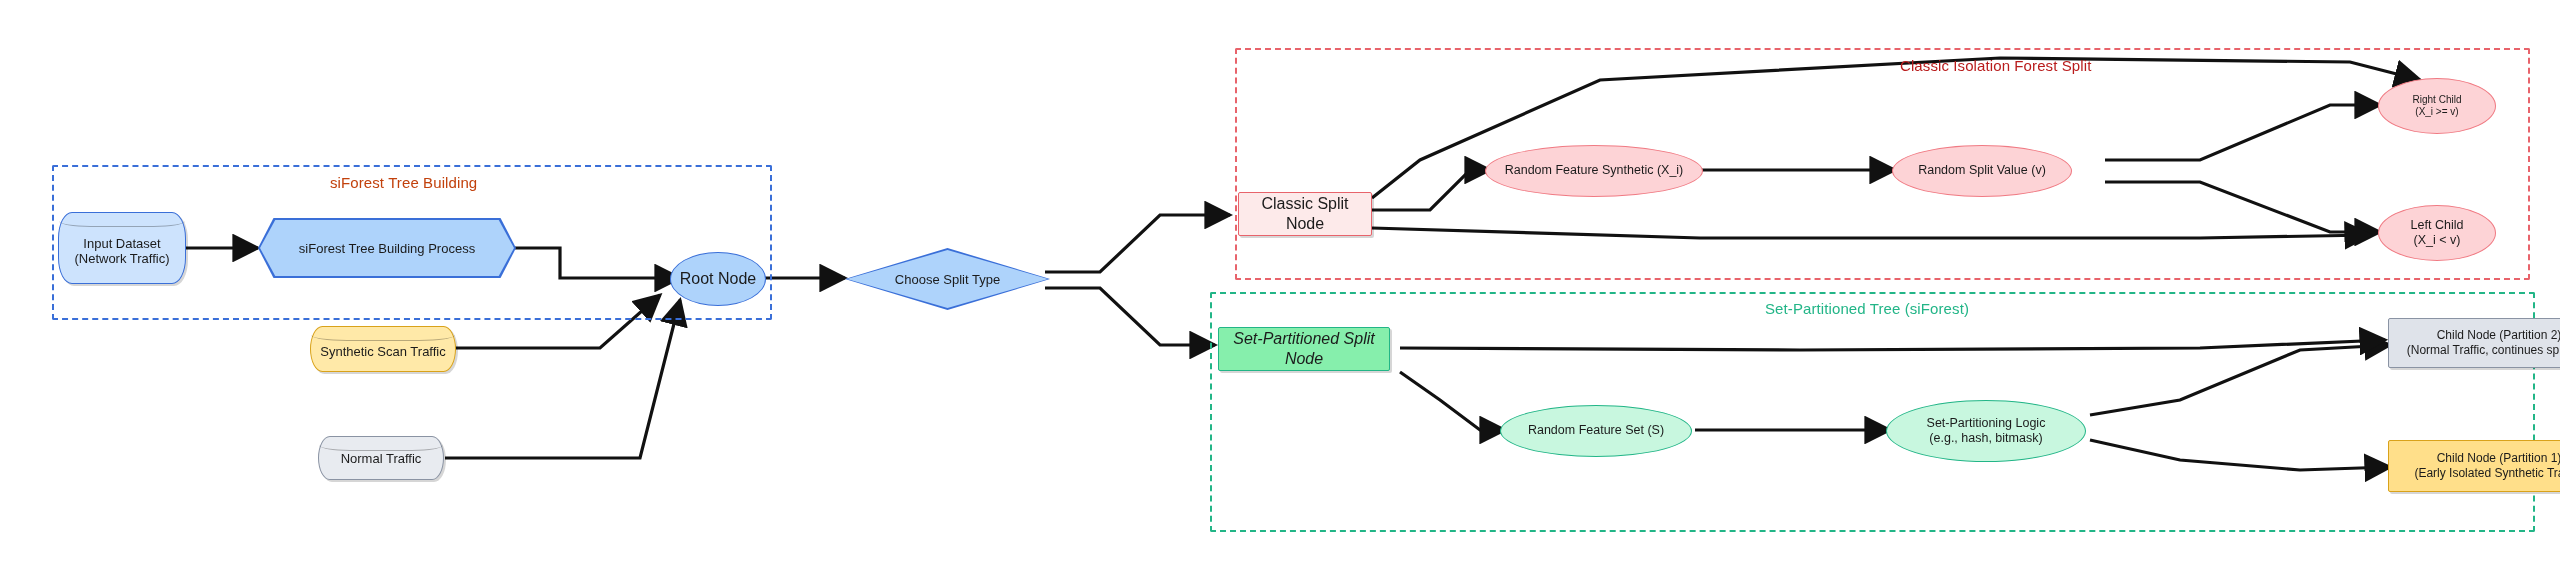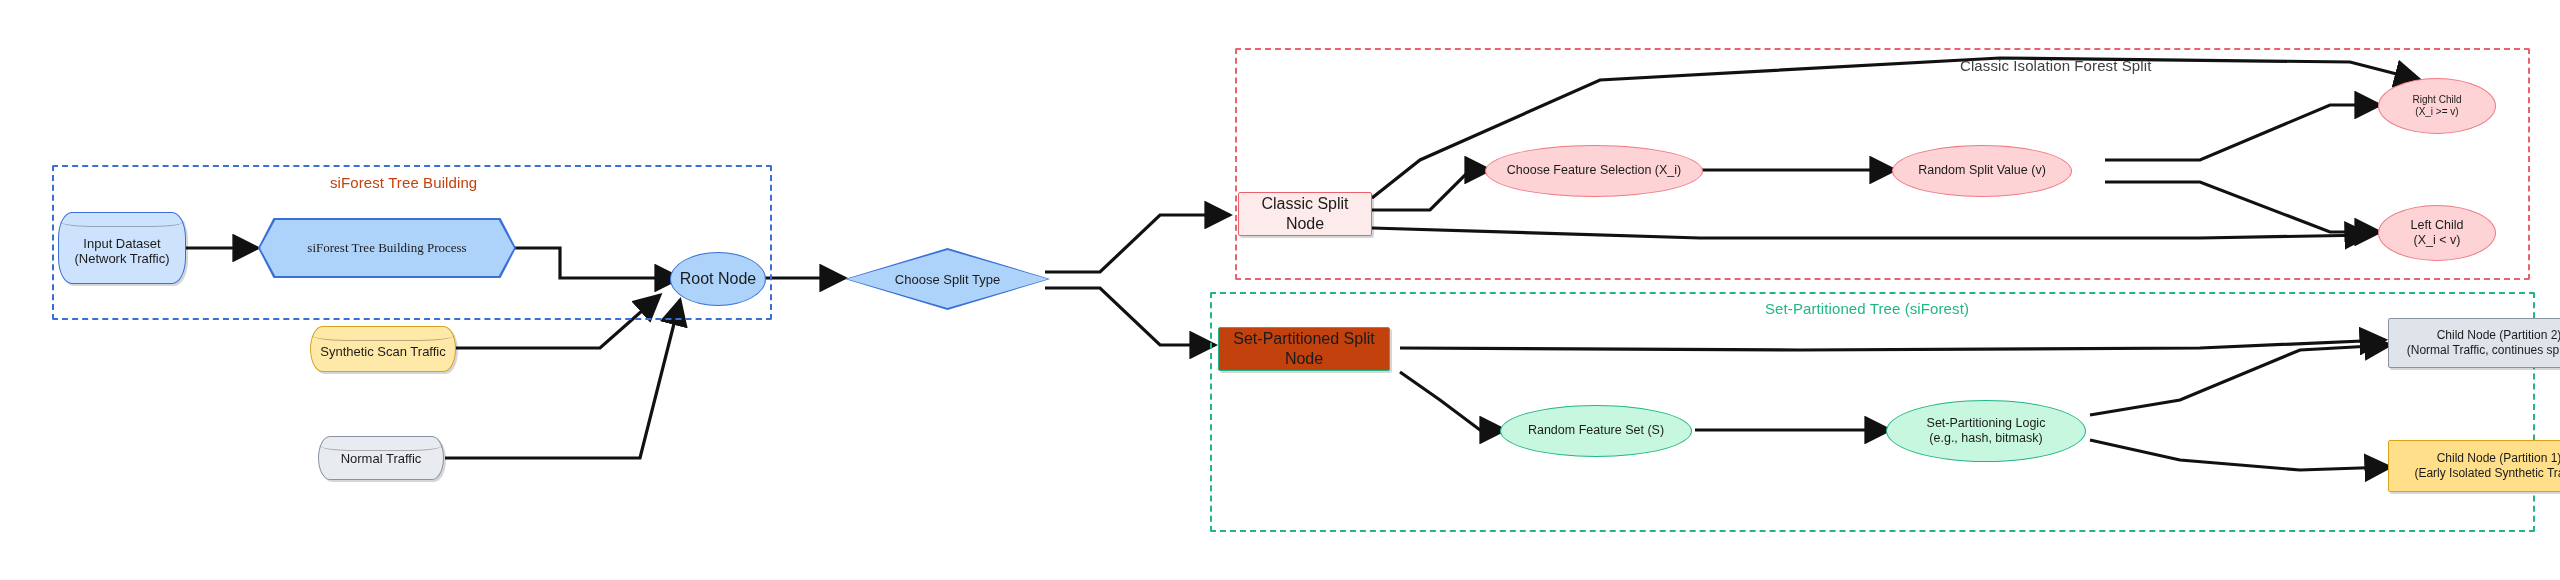--- a/index.html
+++ b/index.html
@@ -52,21 +52,21 @@
     white-space: pre-line;
     z-index: 3;
   }
   
   .rect {
     border: 1.6px solid #888;
     border-radius: 2px;
     box-shadow: 2px 2px 0 rgba(0,0,0,0.16);
   }
   .rect-red   { background: #fdeaea; border-color: #e8636b; }
-  .rect-green { background: #c2410c; border-color: #22b587; }
+  .rect-green { background: #86efac; border-color: #22b587; font-style: italic; }
   .rect-gray  { background: #dfe3ea; border-color: #8a93a3; }
   .rect-amber { background: #ffdf8a; border-color: #d9a21a; }
   
   .ellipse { border-radius: 50%; border: 1.8px solid #999; }
   .ell-blue  { background: #aed3fb; border-color: #3a6fd8; }
   .ell-red   { background: #fdd3d6; border-color: #f07a83; }
   .ell-green { background: #c8f7df; border-color: #22b587; }
   
   .cylinder {
     border: 1.6px solid #5a86d6;
@@ -95,21 +95,21 @@
     background: #3a6fd8;
     clip-path: polygon(50% 0%, 100% 50%, 50% 100%, 0% 50%);
     z-index: 2;
   }
   .shape-inner {
     position: absolute; left: 2px; top: 2px; right: 2px; bottom: 2px;
     display: flex; align-items: center; justify-content: center;
     text-align: center; font-size: 13px; color: #1b1b1b;
     z-index: 3;
   }
-  .hex-inner { clip-path: polygon(6% 0%, 94% 0%, 100% 50%, 94% 100%, 6% 100%, 0% 50%); background: #aed3fb; font-family: Liberation Serif, serif; }
+  .hex-inner { clip-path: polygon(6% 0%, 94% 0%, 100% 50%, 94% 100%, 6% 100%, 0% 50%); background: #aed3fb; }
   .rhomb-inner { clip-path: polygon(50% 0%, 100% 50%, 50% 100%, 0% 50%); background: #aed3fb; }
 </style>
 </head>
 <body>
 
 <div id="canvas">
 
   <svg id="wires" viewBox="0 0 2560 580">
     <defs>
       <marker id="arr" markerWidth="9" markerHeight="9" refX="8" refY="4.5" orient="auto">
@@ -155,21 +155,21 @@
       <path d="M1400,348 L1800,350 L2200,348 L2385,340"></path>
     </g>
   </svg>
 
   <div class="subgraph sg-blue" style="left:52px; top:165px; width:720px; height:155px;">
   </div>
   <div class="sg-title" style="left:330px; top:174px; color:#c2410c;">siForest Tree Building</div>
 
   <div class="subgraph sg-red" style="left:1235px; top:48px; width:1295px; height:232px;">
   </div>
-  <div class="sg-title" style="left:1960px; top:57px; color:#404040;">Classic Isolation Forest Split</div>
+  <div class="sg-title" style="left:1900px; top:57px; color:#b91c1c;">Classic Isolation Forest Split</div>
 
   <div class="subgraph sg-green" style="left:1210px; top:292px; width:1325px; height:240px;">
   </div>
   <div class="sg-title" style="left:1765px; top:300px; color:#22b587;">Set-Partitioned Tree (siForest)</div>
 
   <div class="cylinder cyl-blue" style="left:58px; top:212px; width:128px; height:72px;">
     <div class="cyl-cap"></div>
     <div style="position:absolute;left:0;right:0;top:0;bottom:0;display:flex;align-items:center;justify-content:center;text-align:center;font-size:13px;color:#1b1b1b;white-space:pre-line;padding-top:6px;">Input Dataset
 (Network Traffic)</div>
   </div>
@@ -189,21 +189,21 @@
   </div>
 
   <div class="node ellipse ell-blue" style="left:670px; top:252px; width:96px; height:54px;">Root Node</div>
 
   <div class="rhomb-outline" style="left:845px; top:248px; width:205px; height:62px;">
     <div class="shape-inner rhomb-inner">Choose Split Type</div>
   </div>
 
   <div class="node rect rect-red" style="left:1238px; top:192px; width:134px; height:44px;">Classic Split Node</div>
 
-  <div class="node ellipse ell-red" style="left:1485px; top:145px; width:218px; height:52px; font-size:12.5px;">Choose Feature Selection (X_i)</div>
+  <div class="node ellipse ell-red" style="left:1485px; top:145px; width:218px; height:52px; font-size:12.5px;">Random Feature Synthetic (X_i)</div>
 
   <div class="node ellipse ell-red" style="left:1892px; top:145px; width:180px; height:52px; font-size:12.5px;">Random Split Value (v)</div>
 
   <div class="node ellipse ell-red" style="left:2378px; top:78px; width:118px; height:56px; font-size:10px;">Right Child
 (X_i &gt;= v)</div>
 
   <div class="node ellipse ell-red" style="left:2378px; top:205px; width:118px; height:56px; font-size:12.5px;">Left Child
 (X_i &lt; v)</div>
 
   <div class="node rect rect-green" style="left:1218px; top:327px; width:172px; height:44px;">Set-Partitioned Split Node</div>

